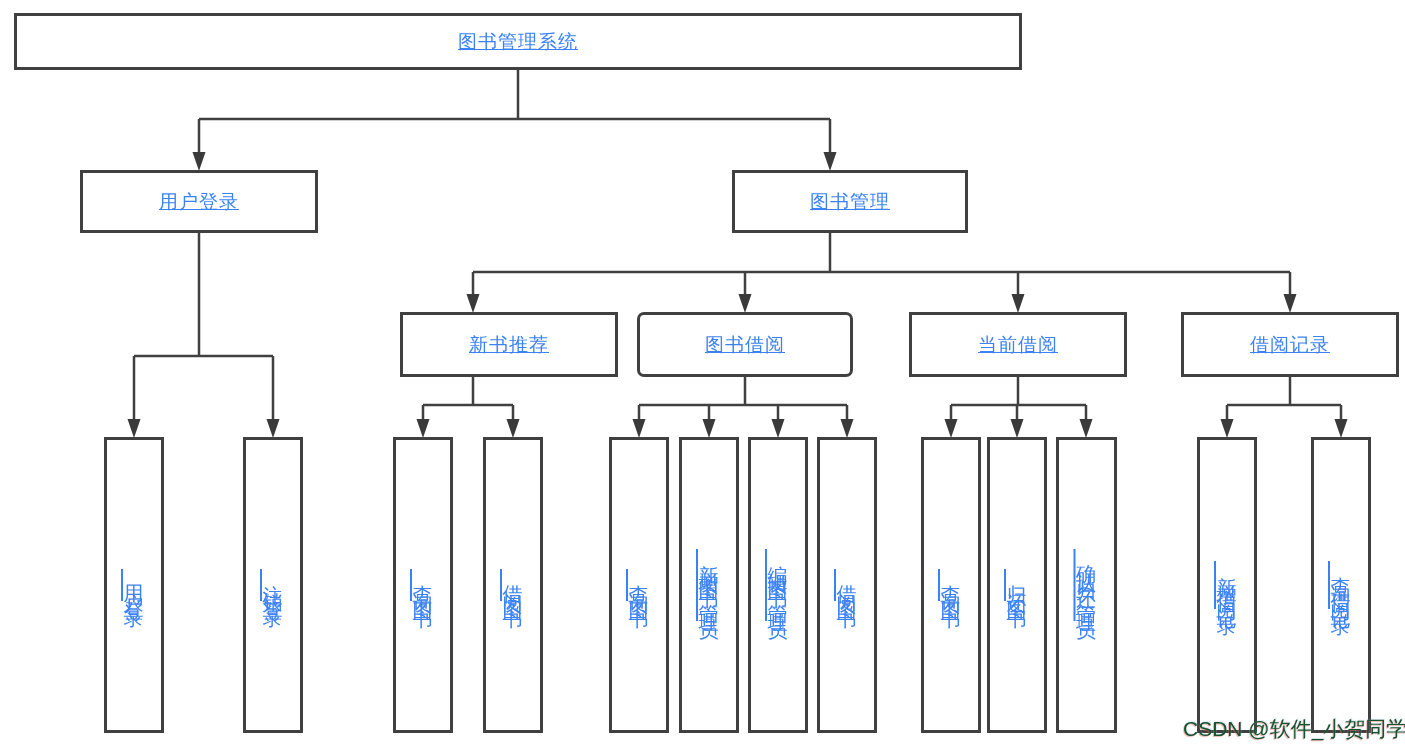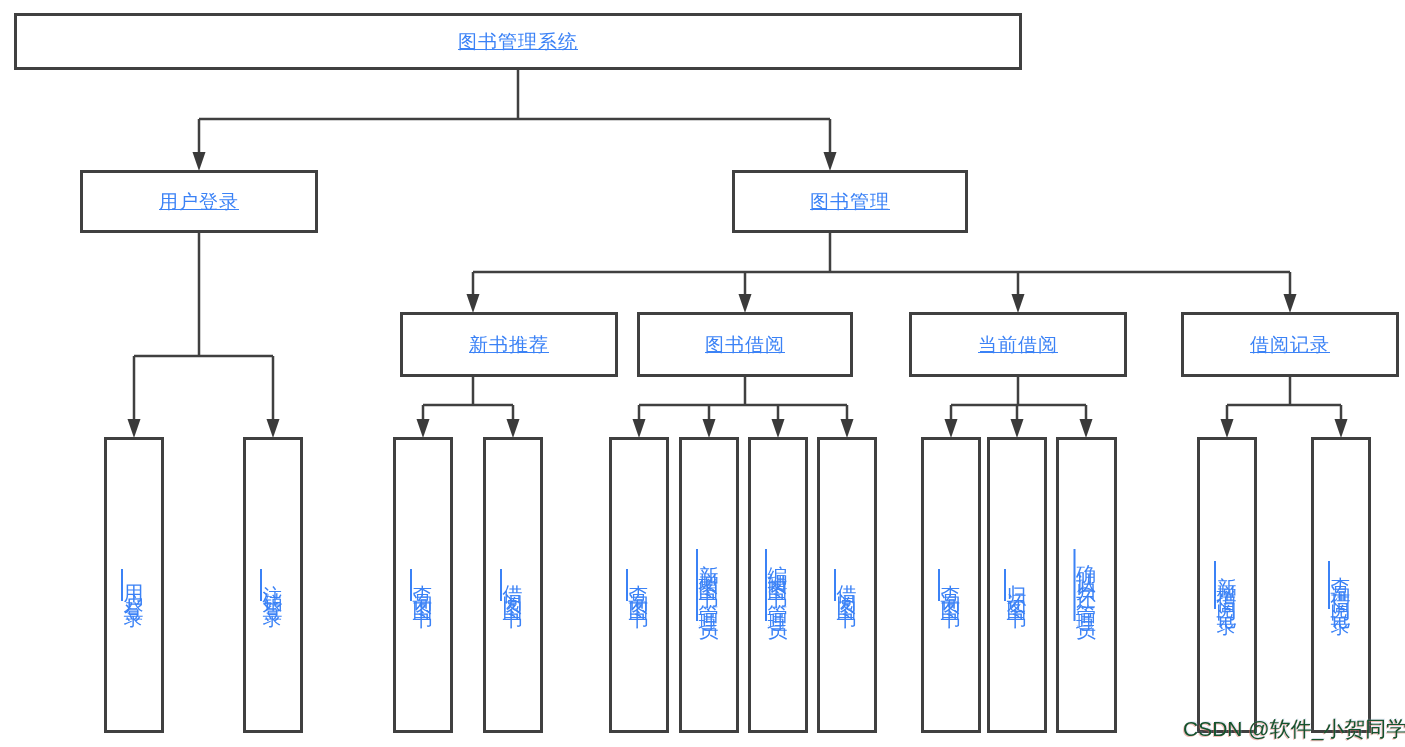--- a/index.html
+++ b/index.html
@@ -113,21 +113,21 @@
   <div class="node hnode" style="left:80px; top:170px; width:238px; height:63px;">
     <span>用户登录</span>
   </div>
   <div class="node hnode" style="left:732px; top:170px; width:236px; height:63px;justify-content:center;">
     <span>图书管理</span>
   </div>
 
   <div class="node hnode" style="left:364px; top:312px; width:218px; height:65px;margin-left:36px;">
     <span>新书推荐</span>
   </div>
-  <div class="node hnode" style="left:637px; top:312px; width:216px; height:65px;">
+  <div class="node hnode" style="left:637px; top:312px; width:216px; height:65px;border-radius:7px;">
     <span>图书借阅</span>
   </div>
   <div class="node hnode" style="left:909px; top:312px; width:218px; height:65px;align-items:center;">
     <span>当前借阅</span>
   </div>
   <div class="node hnode" style="left:1181px; top:312px; width:218px; height:65px;">
     <span>借阅记录</span>
   </div>
 
   <div class="node vnode" style="left:104px; top:437px; width:60px; height:296px;">

